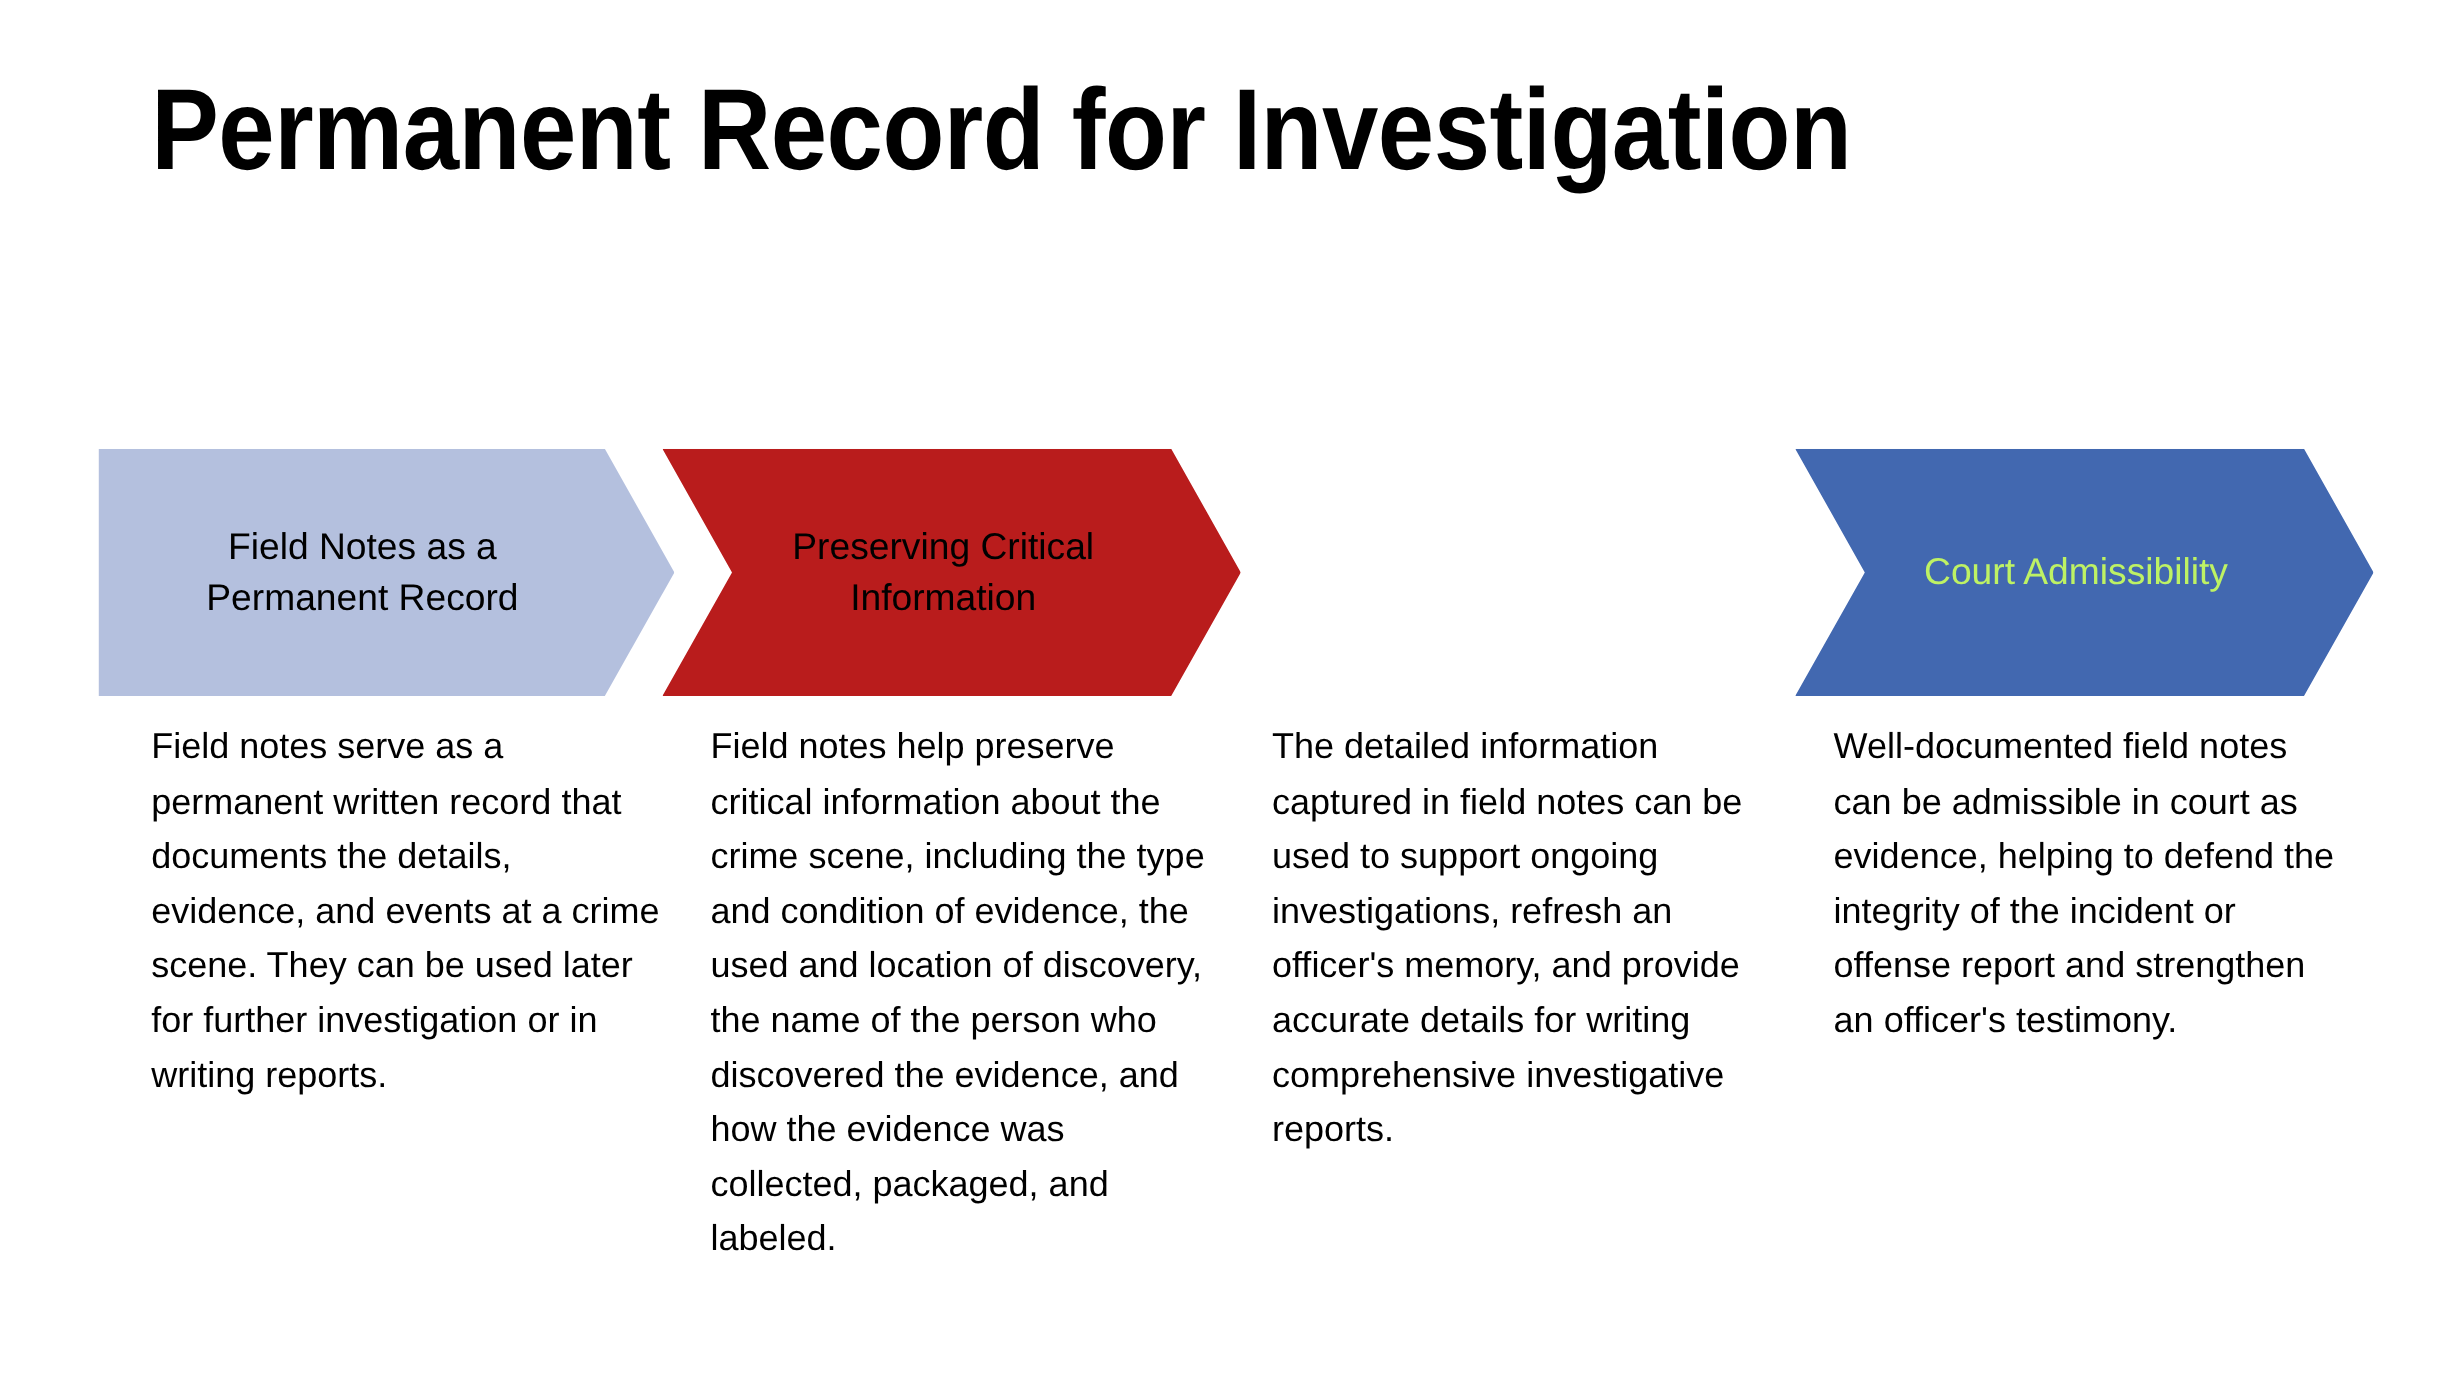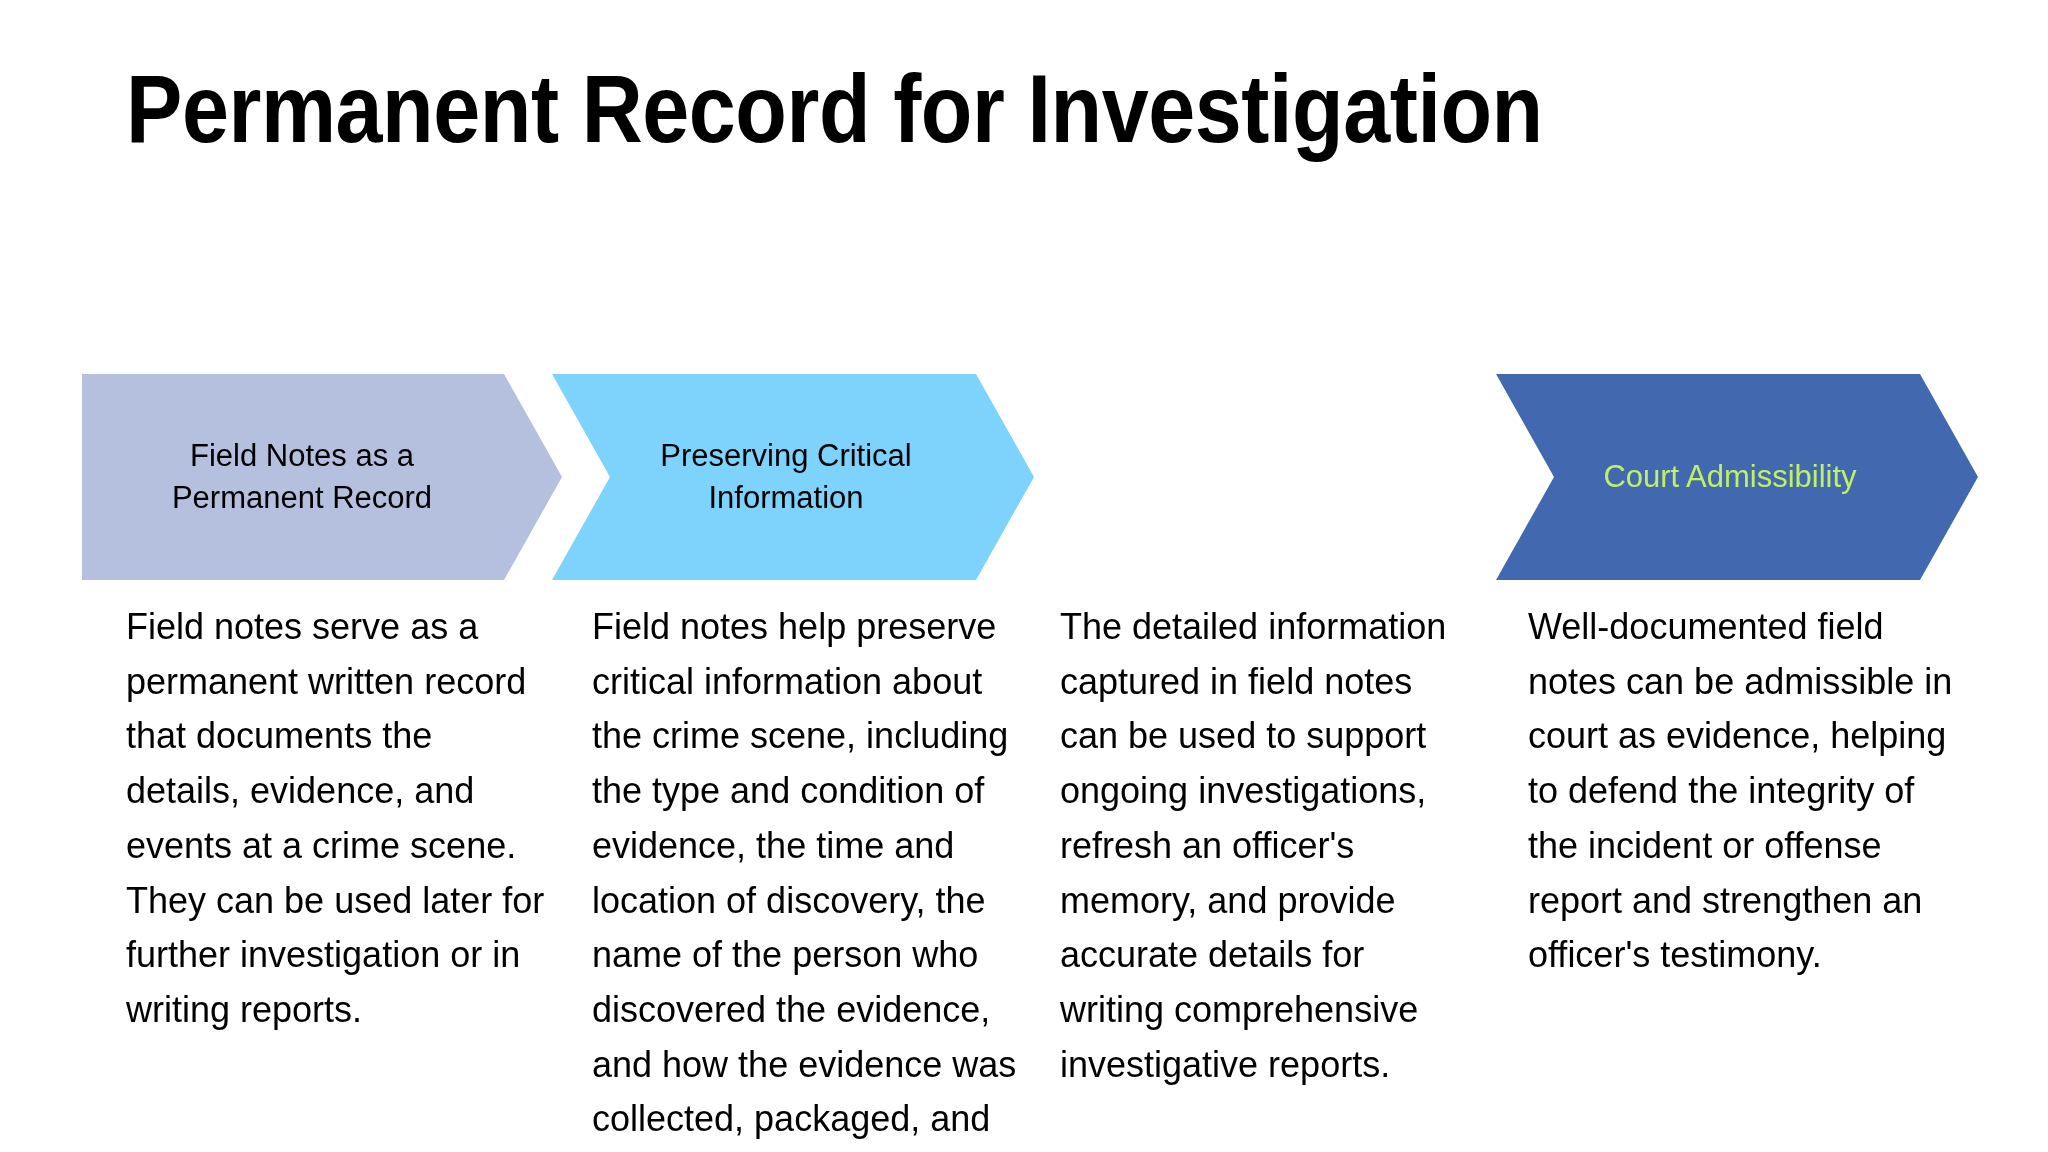--- a/index.html
+++ b/index.html
@@ -70,21 +70,21 @@
     width: 480px;
     background: #b4c0de;
     -webkit-clip-path: polygon(0 0, calc(100% - 58px) 0, 100% 50%, calc(100% - 58px) 100%, 0 100%);
     clip-path: polygon(0 0, calc(100% - 58px) 0, 100% 50%, calc(100% - 58px) 100%, 0 100%);
   }
   #chevron-1 .chevron-label { margin-right: 40px; }
 
   #chevron-2 {
     left: 552px;
     width: 482px;
-    background: #7dd3fc;
+    background: #b91c1c;
     -webkit-clip-path: polygon(0 0, calc(100% - 58px) 0, 100% 50%, calc(100% - 58px) 100%, 0 100%, 58px 50%);
     clip-path: polygon(0 0, calc(100% - 58px) 0, 100% 50%, calc(100% - 58px) 100%, 0 100%, 58px 50%);
   }
   #chevron-2 .chevron-label { margin-left: 16px; margin-right: 30px; }
 
   #chevron-3 {
     left: 1024px;
     width: 482px;
     background: #b4c0de;
     -webkit-clip-path: polygon(0 0, calc(100% - 58px) 0, 100% 50%, calc(100% - 58px) 100%, 0 100%, 58px 50%);
@@ -107,21 +107,21 @@
     position: absolute;
     left: 0;
     top: 600px;
     width: 2048px;
     height: 460px;
   }
 
   .body-column {
     position: absolute;
     top: 0;
-    font-size: 36px;
+    font-size: 30px;
     line-height: 1.52;
     color: #000000;
   }
 
   #body-column-1 { left: 126px;  width: 428px; }
   #body-column-2 { left: 592px;  width: 430px; }
   #body-column-3 { left: 1060px; width: 400px; }
   #body-column-4 { left: 1528px; width: 432px; }
 </style>
 </head>
@@ -145,19 +145,19 @@
   <div class="chevron" id="chevron-4">
     <span class="chevron-label">Court Admissibility</span>
   </div>
 
 </div>
 
 <div id="body-columns">
 
   <p class="body-column" id="body-column-1">Field notes serve as a permanent written record that documents the details, evidence, and events at a crime scene. They can be used later for further investigation or in writing reports.</p>
 
-  <p class="body-column" id="body-column-2">Field notes help preserve critical information about the crime scene, including the type and condition of evidence, the time and location of discovery, the name of the person who discovered the evidence, and how the evidence was collected, packaged, and labeled.</p>
+  <p class="body-column" id="body-column-2">Field notes help preserve critical information about the crime scene, including the type and condition of evidence, the used and location of discovery, the name of the person who discovered the evidence, and how the evidence was collected, packaged, and labeled.</p>
 
   <p class="body-column" id="body-column-3">The detailed information captured in field notes can be used to support ongoing investigations, refresh an officer's memory, and provide accurate details for writing comprehensive investigative reports.</p>
 
   <p class="body-column" id="body-column-4">Well-documented field notes can be admissible in court as evidence, helping to defend the integrity of the incident or offense report and strengthen an officer's testimony.</p>
 
 </div>
 
 </body></html>

